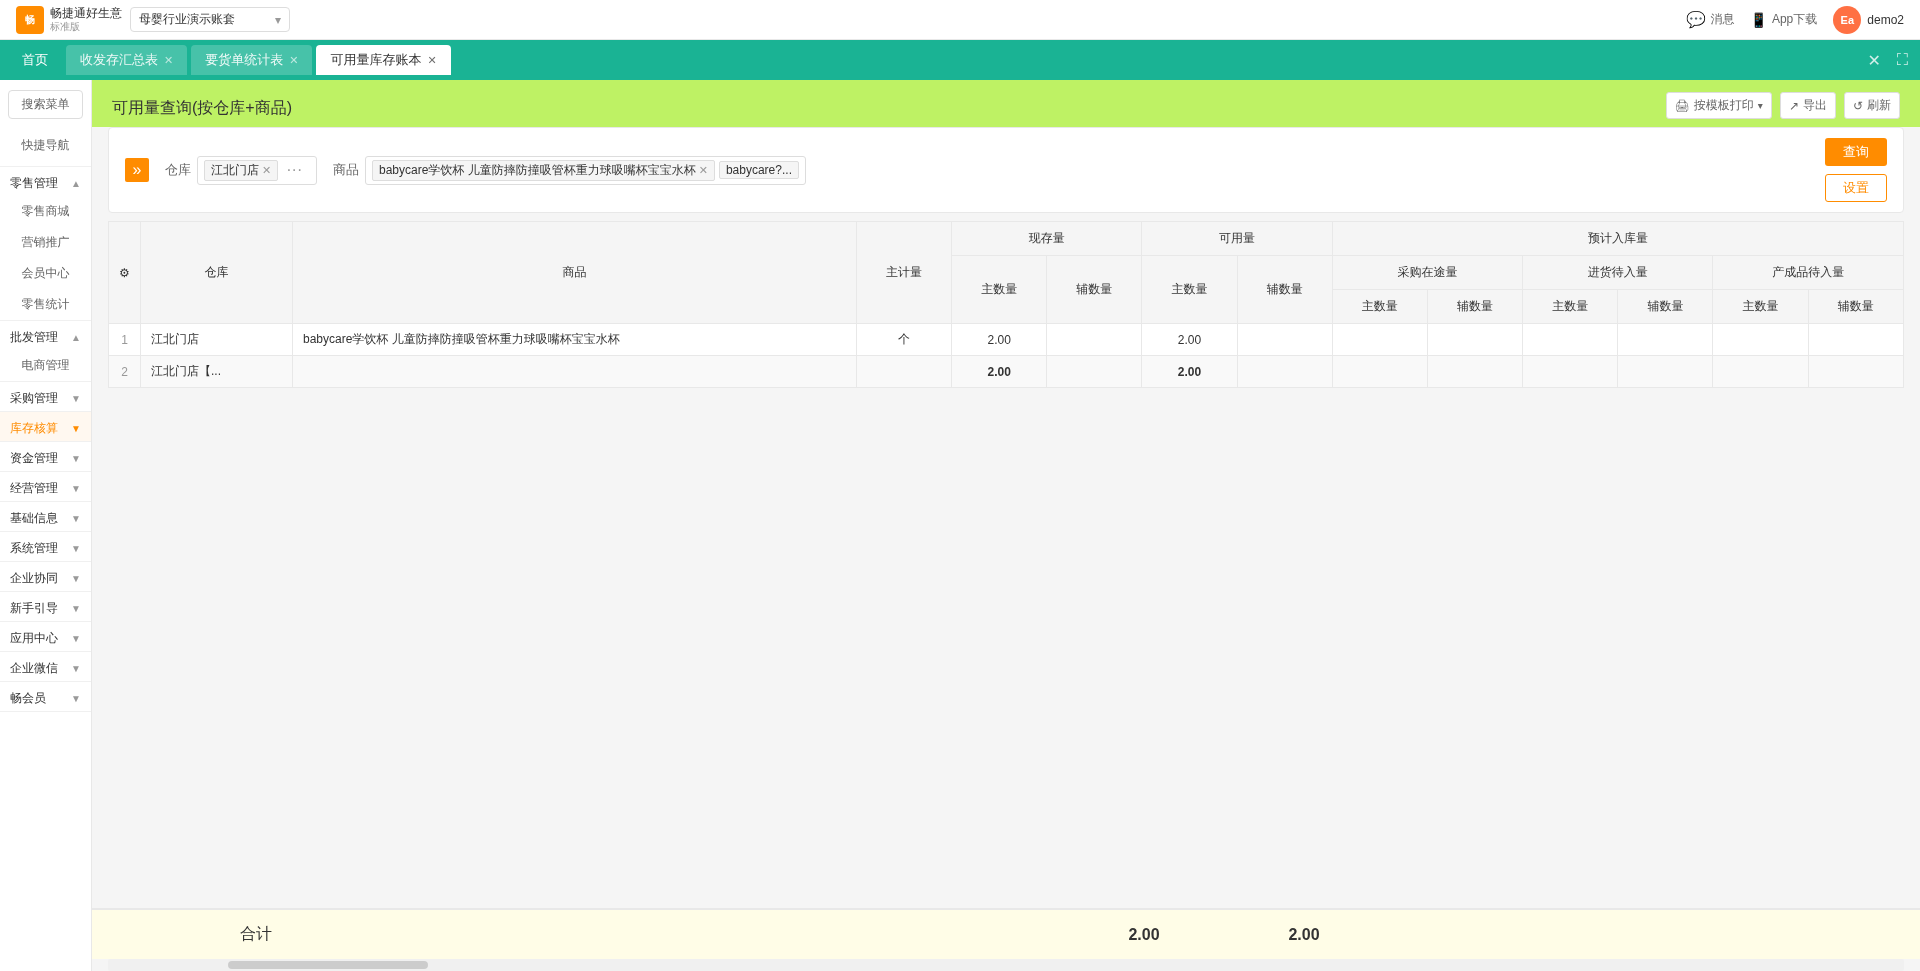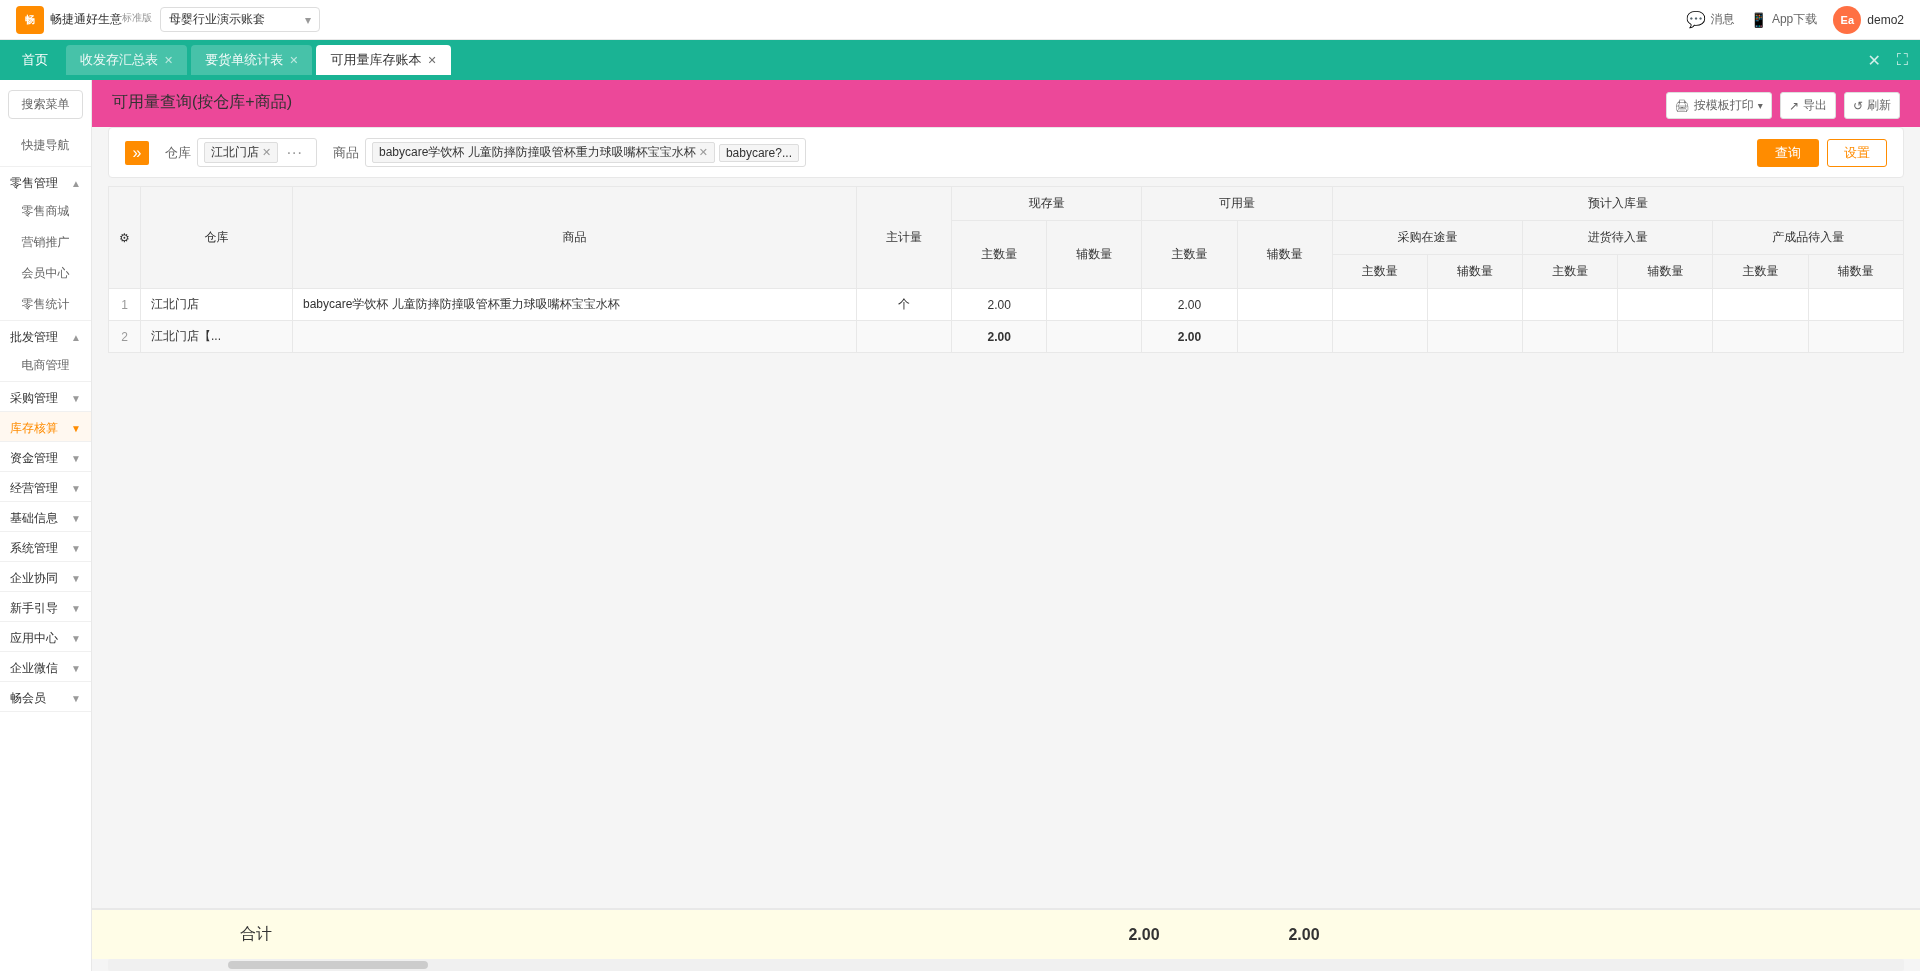--- a/index.html
+++ b/index.html
@@ -38,35 +38,35 @@
     .sidebar-nav-item { padding: 8px 10px; font-size: 12px; color: #666; cursor: pointer; text-align: center; }
     .sidebar-section { border-bottom: 1px solid #f0f0f0; }
     .sidebar-section-title { padding: 8px 10px 4px; font-size: 12px; color: #333; display: flex; align-items: center; justify-content: space-between; cursor: pointer; font-weight: 500; }
     .sidebar-section-title .arrow { font-size: 10px; color: #999; }
     .sidebar-item { padding: 7px 10px; font-size: 12px; color: #666; cursor: pointer; text-align: center; }
 
     
     .content { flex: 1; display: flex; flex-direction: column; overflow: hidden; }
 
     
-    .page-header { background: #ec4899; padding: 12px 20px 8px; display: flex; align-items: flex-start; justify-content: space-between; flex-shrink: 0; }
+    .page-header { background: #bef264; padding: 12px 20px 8px; display: flex; align-items: flex-end; justify-content: space-between; flex-shrink: 0; }
     .page-title { font-size: 16px; font-weight: 500; color: #333; }
     .page-actions { display: flex; align-items: center; gap: 8px; }
     .action-btn { display: flex; align-items: center; gap: 4px; font-size: 12px; color: #666; cursor: pointer; padding: 4px 8px; border-radius: 3px; border: 1px solid #ddd; background: white; }
 
     
     .filter-bar { background: #fff; border: 1px solid #e8e8e8; margin: 0 16px 8px; border-radius: 4px; padding: 10px 16px; display: flex; align-items: center; gap: 16px; flex-shrink: 0; }
     .filter-expand { color: #ff8c00; font-size: 16px; cursor: pointer; width: 24px; height: 24px; background: #ff8c00; border-radius: 2px; display: flex; align-items: center; justify-content: center; color: white; flex-shrink: 0; }
     .filter-field { display: flex; align-items: center; gap: 6px; }
     .filter-label { font-size: 13px; color: #666; white-space: nowrap; }
     .filter-tags { display: flex; align-items: center; gap: 4px; flex-wrap: wrap; min-width: 120px; border: 1px solid #ddd; border-radius: 3px; padding: 3px 6px; min-height: 28px; }
     .filter-tag { background: #f5f5f5; border: 1px solid #ddd; border-radius: 2px; padding: 1px 6px; font-size: 12px; color: #333; display: flex; align-items: center; gap: 3px; }
     .filter-tag-close { cursor: pointer; color: #999; font-size: 11px; }
     .filter-dots { color: #999; cursor: pointer; font-size: 16px; padding: 0 4px; }
-    .filter-actions { margin-left: auto; display: flex; gap: 8px; flex-direction: row; }
+    .filter-actions { margin-left: auto; display: flex; gap: 8px; flex-direction: column; }
     .btn-query { background: #ff8c00; color: white; border: none; border-radius: 3px; padding: 5px 18px; font-size: 13px; cursor: pointer; }
     .btn-setting { background: white; color: #ff8c00; border: 1px solid #ff8c00; border-radius: 3px; padding: 4px 16px; font-size: 13px; cursor: pointer; }
 
     
     .table-area { flex: 1; overflow: auto; padding: 0 16px 0; }
     .data-table { width: 100%; border-collapse: collapse; background: white; font-size: 12px; }
     .data-table th { background: #f5f5f5; border: 1px solid #e8e8e8; padding: 8px 10px; font-weight: 500; color: #333; white-space: nowrap; }
     .data-table td { border: 1px solid #e8e8e8; padding: 7px 10px; text-align: center; color: #333; }
     .data-table .row-num { color: #999; }
     .data-table .text-left { text-align: left; }
@@ -84,21 +84,21 @@
   </style>
 </head>
 <body>
 
 <div class="top-bar">
   <div class="top-bar-left">
     <div class="logo-area">
       <div class="logo-icon">
         <span>畅</span>
       </div>
-      <div style="display:flex;flex-direction:row;line-height:1.2;">
+      <div style="display:flex;flex-direction:column;line-height:1.2;">
         <span style="font-size:12px;font-weight:500;color:#333;">畅捷通好生意</span>
         <span style="font-size:10px;color:#999;">标准版</span>
       </div>
     </div>
     <div class="warehouse-selector">
       <span>母婴行业演示账套</span>
       <span style="color:#999;margin-left:auto;">▾</span>
     </div>
   </div>
   <div class="top-bar-right">

